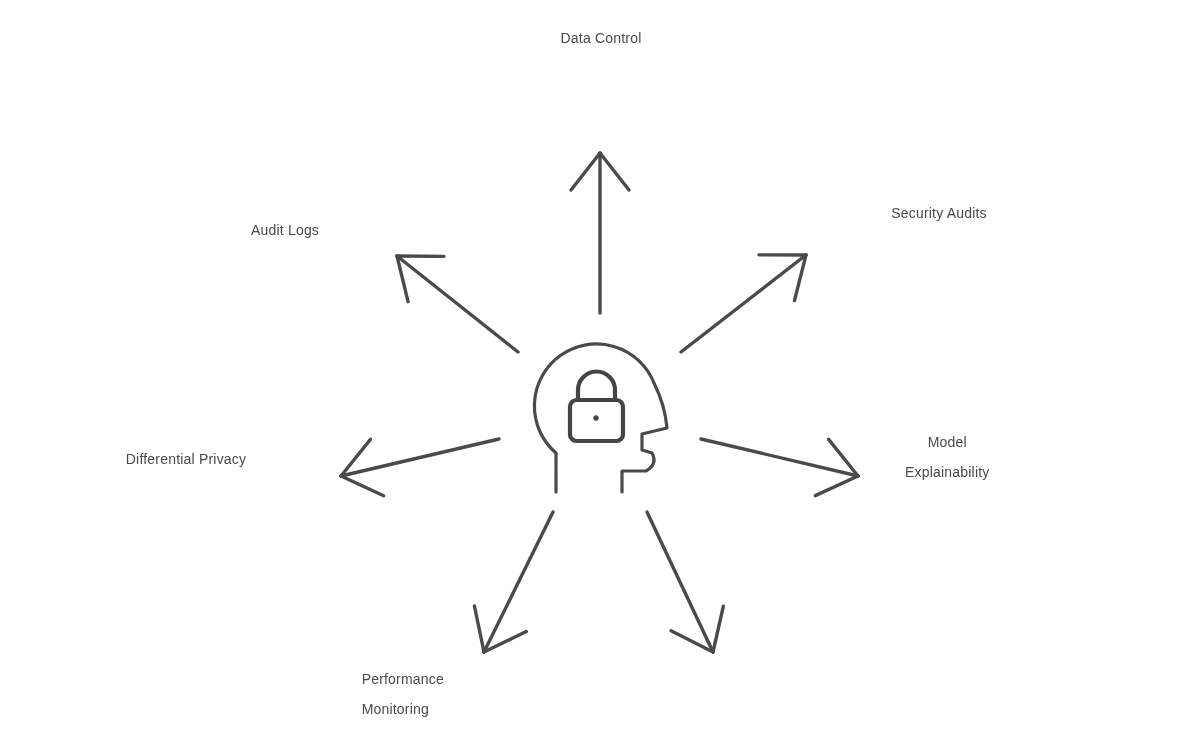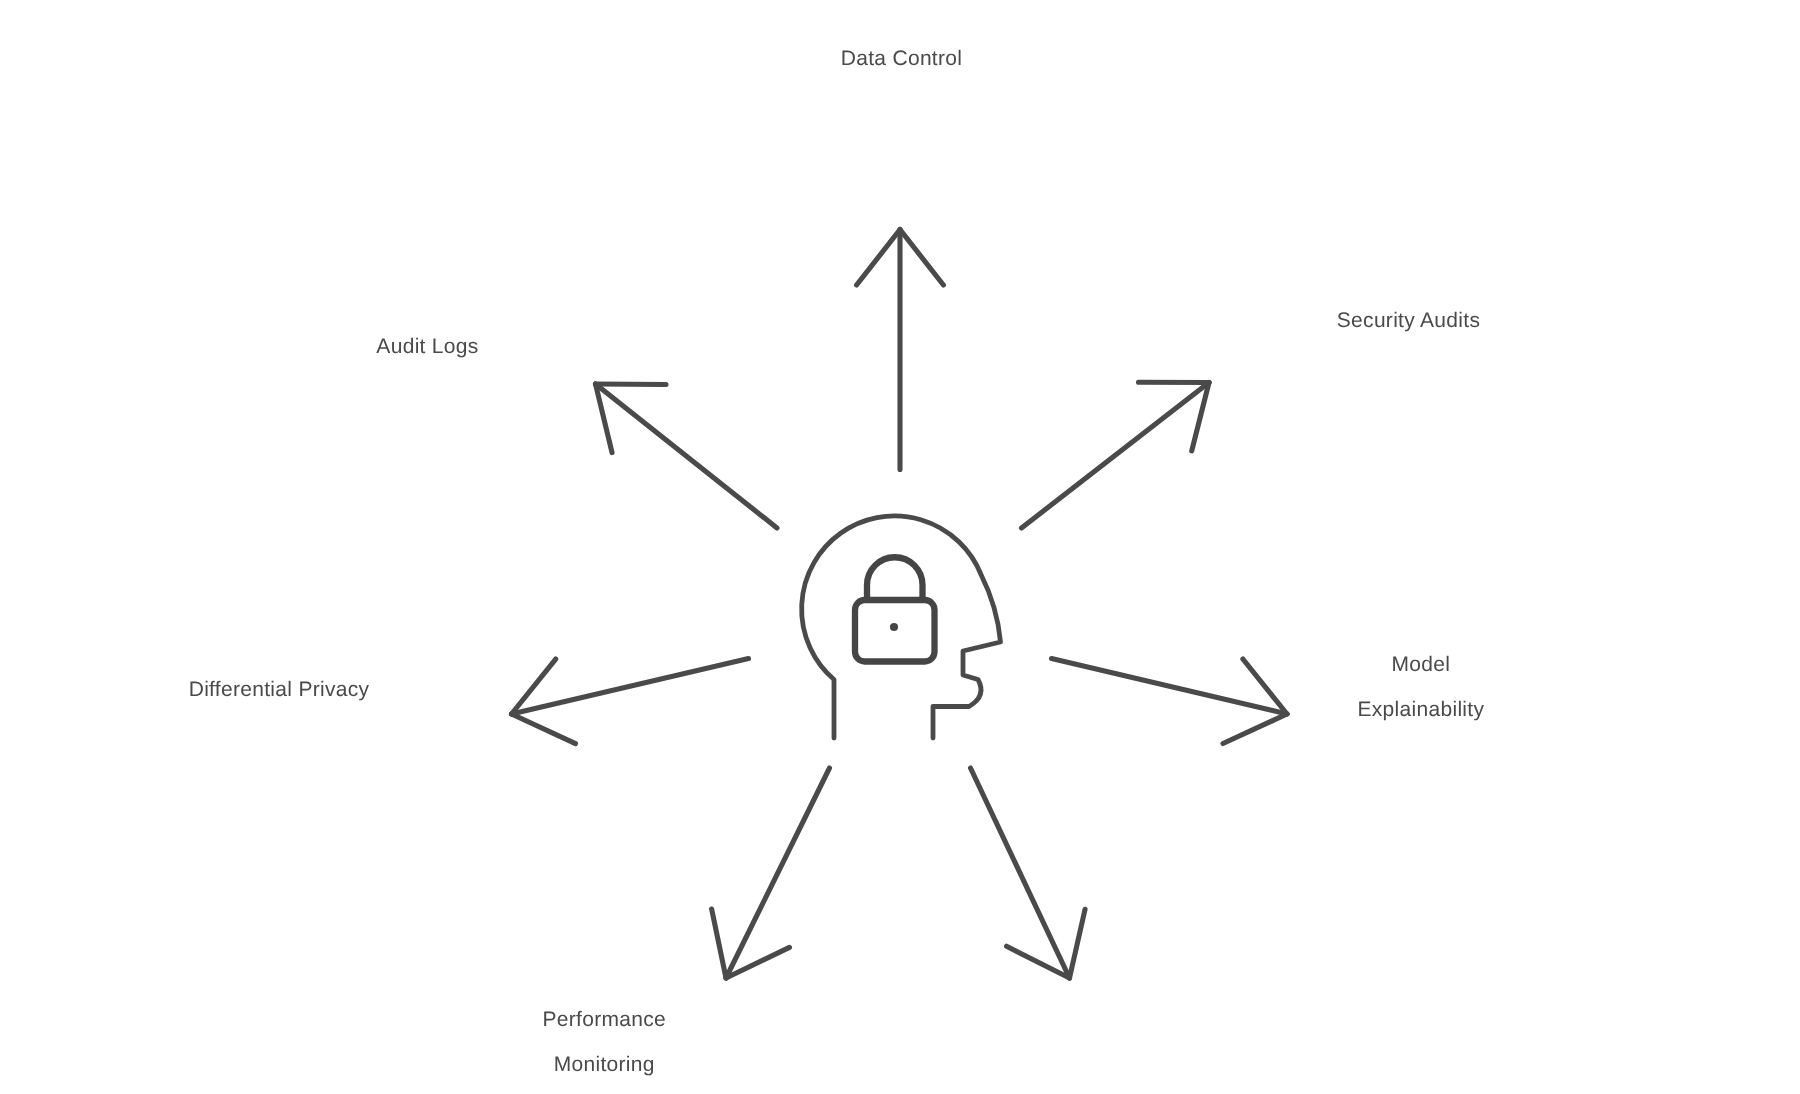--- a/index.html
+++ b/index.html
@@ -25,21 +25,21 @@
   .node-label {
     position: absolute;
     font-size: 14px;
     font-weight: 400;
     line-height: 30px;
     color: #4a4a4a;
     white-space: pre-line;
     letter-spacing: 0.2px;
   }
   .align-center { transform: translateX(-50%); text-align: center; }
-  .align-right  { transform: translateX(-100%); text-align: center; }
+  .align-right  { transform: translateX(-100%); text-align: left; }
   .align-left   { text-align: center; }
 
   .icon-stroke {
     fill: none;
     stroke: #4a4a4a;
     stroke-width: 3.2;
     stroke-linecap: round;
     stroke-linejoin: round;
   }
   .lock-stroke {

